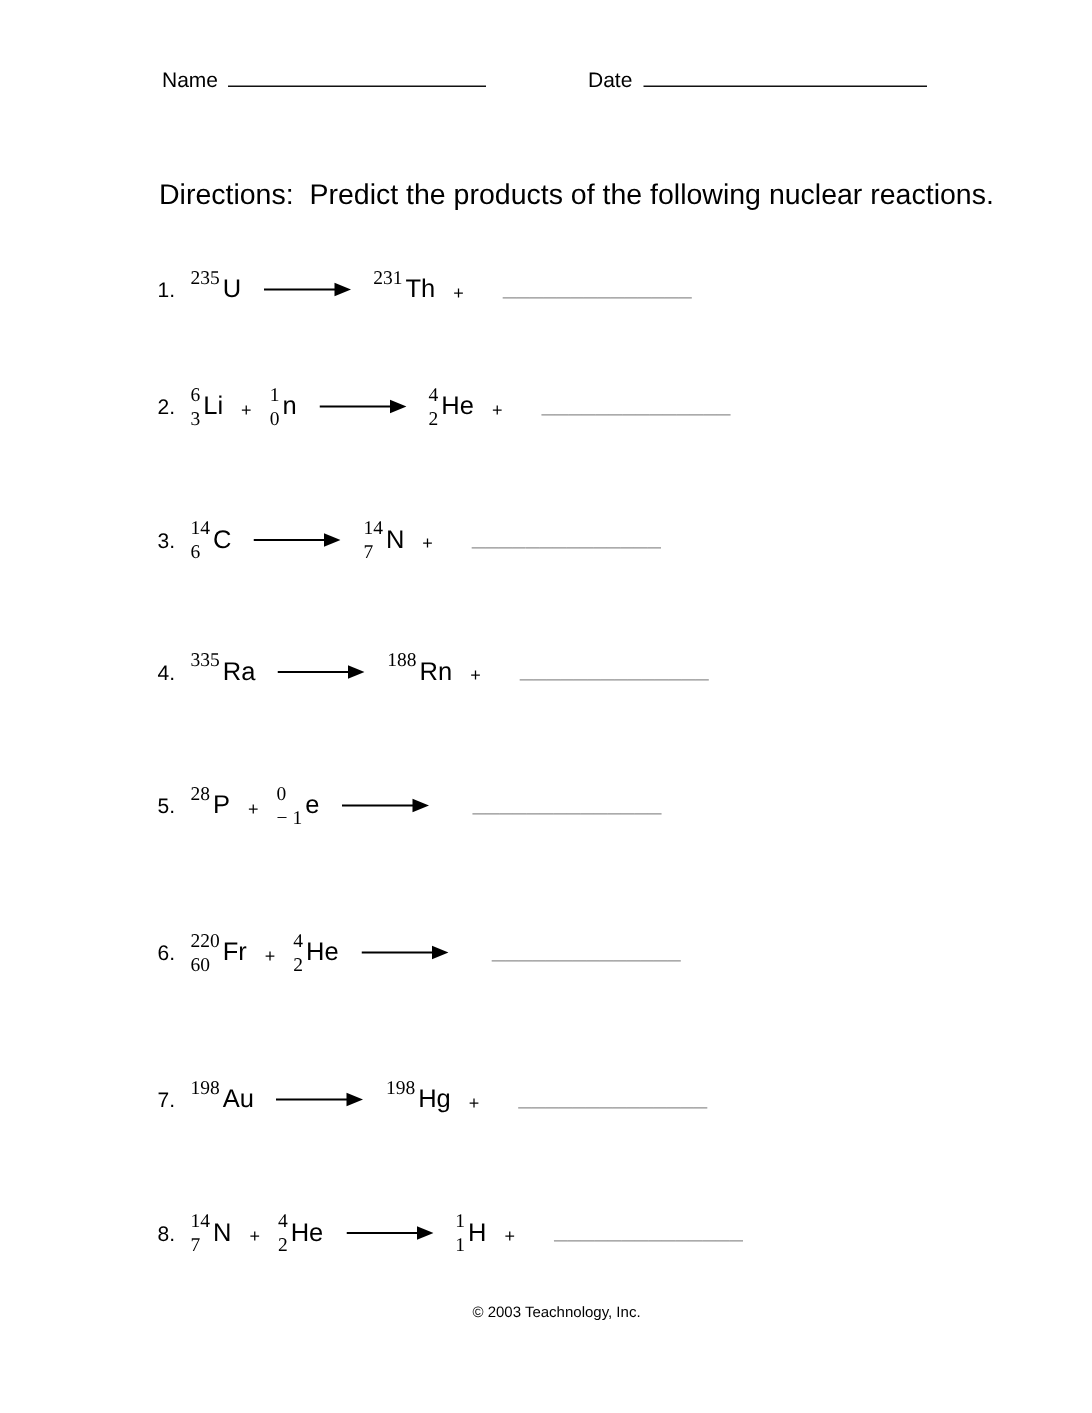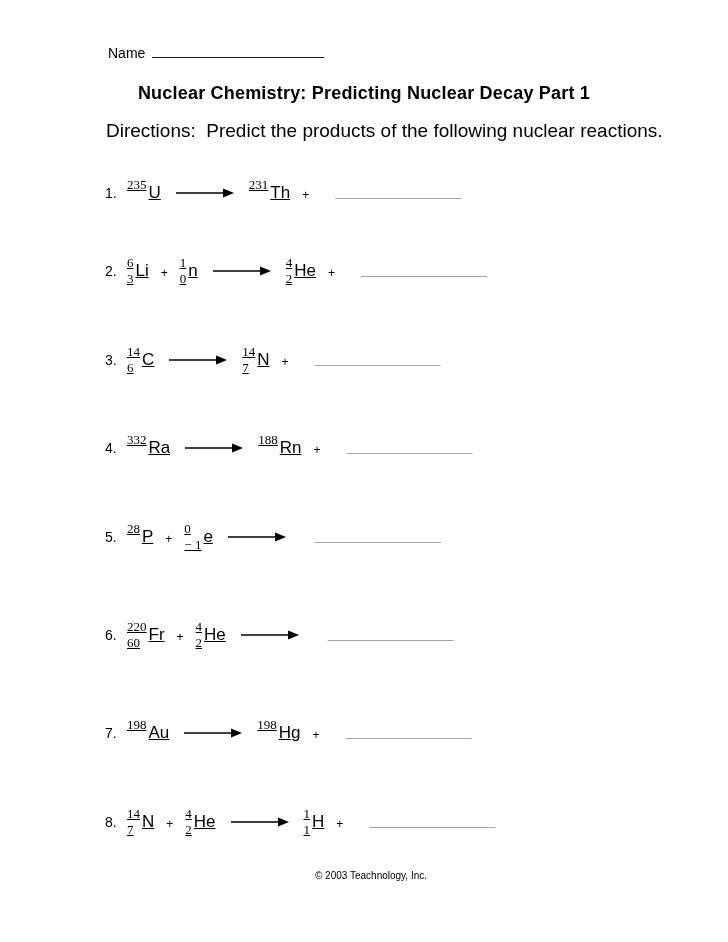--- a/index.html
+++ b/index.html
@@ -46,21 +46,21 @@
   
   .problem-row {
     position: absolute;
     left: 105px;
     height: 56px;
     display: flex;
     align-items: center;
     white-space: nowrap;
   }
   .pnum { width: 22px; font-size: 14px; }
-  .nuclide { display: flex; align-items: center; text-decoration: underline; }
+  .nuclide { display: flex; align-items: center; }
   .stack {
     display: flex; flex-direction: column; align-items: flex-start;
     font-family: "Liberation Serif", serif;
     font-size: 13px;
   }
   .stack .sup, .stack .sub { display: block; height: 16px; line-height: 16px; min-width: 6px; }
   .sym { font-size: 17px; line-height: 20px; padding-left: 2px; }
   .plus { font-size: 12px; margin: 0 12px; transform: translateY(2px); }
   .arrow { margin: 0 15px; display: flex; align-items: center; }
   .blank {
@@ -80,23 +80,25 @@
 </style>
 </head>
 <body>
 
 <div class="sheet">
 
   <div class="topline">
     <div class="name-field">
       <span>Name</span><span class="writeline name-line"></span>
     </div>
+    <div class="date-field">
+      <span>Date</span><span class="writeline date-line"></span>
+    </div>
   </div>
 
-  <h1 class="title">Nuclear Chemistry: Predicting Nuclear Decay Part 1</h1>
 
   <div class="directions">Directions:  Predict the products of the following nuclear reactions.</div>
 
   <div id="problems">
       <div class="problem-row" style="top: 165px;">
         <span class="pnum">1.</span>
         <span class="nuclide">
           <span class="stack">
             <span class="sup">235</span>
             <span class="sub"></span>
@@ -174,21 +176,21 @@
           </span>
           <span class="sym">N</span>
         </span>
         <span class="plus">+</span>
         <span class="blank">______________</span>
       </div>
       <div class="problem-row" style="top: 420px;">
         <span class="pnum">4.</span>
         <span class="nuclide">
           <span class="stack">
-            <span class="sup">332</span>
+            <span class="sup">335</span>
             <span class="sub"></span>
           </span>
           <span class="sym">Ra</span>
         </span>
         <span class="arrow">
           <svg width="58" height="12" viewBox="0 0 58 12" xmlns="http://www.w3.org/2000/svg">
             <line x1="0" y1="6" x2="48" y2="6" stroke="#000" stroke-width="1.3"></line>
             <polygon points="47,1.5 58,6 47,10.5" fill="#000"></polygon>
           </svg>
         </span>

